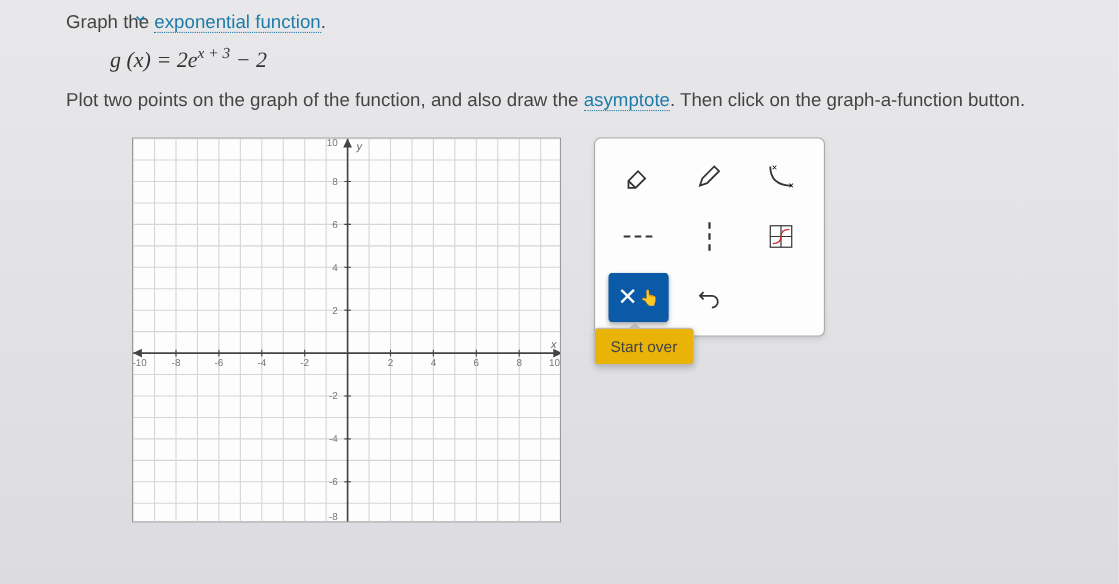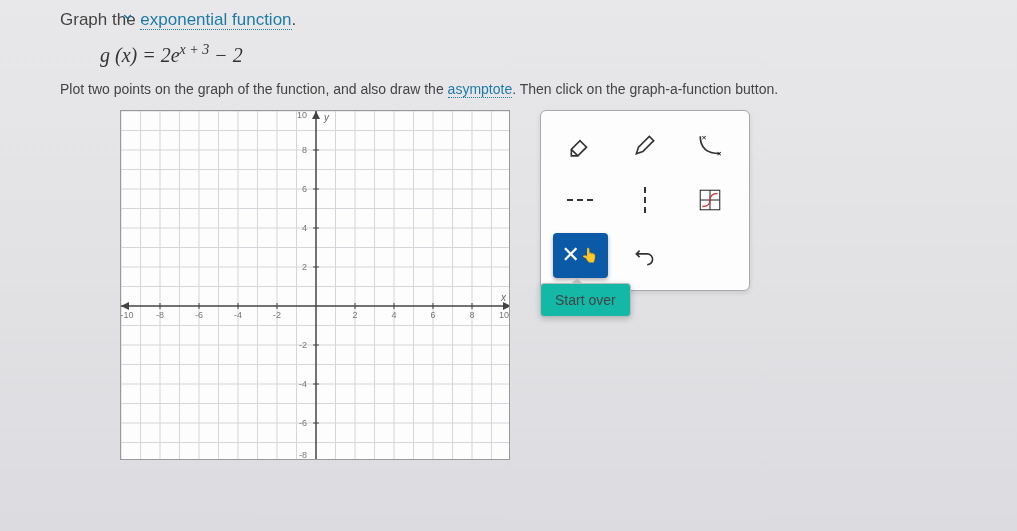--- a/index.html
+++ b/index.html
@@ -31,23 +31,23 @@
     }
     .equation {
       font-family: 'Times New Roman', serif;
       font-size: 20px;
       margin: 0 40px 14px;
       color: #333;
       font-style: italic;
     }
     .equation sup { font-size: 0.7em; font-style: italic;}
     .instruction {
-      font-size: 14px;
+      font-size: 17px;
       color: #444;
-      margin-bottom: 13px;
+      margin-bottom: 24px;
     }
     .workspace {
       display: flex;
       gap: 30px;
       padding-left: 60px;
     }
     .graph-area {
       width: 390px;
       height: 350px;
       background: #fdfdfd;
@@ -82,21 +82,21 @@
     .tool.selected {
       background: #0a5aa8;
       color: white;
       box-shadow: 0 2px 4px rgba(0,0,0,0.3);
     }
     .tool.wide {
       grid-column: span 1;
     }
     .tooltip {
       position: absolute;
-      background: #14b8a6;
+      background: #eab308;
       border: 1px solid #bbb;
       border-radius: 4px;
       padding: 8px 14px;
       font-size: 14px;
       color: #444;
       box-shadow: 0 2px 6px rgba(0,0,0,0.2);
       top: 173px;
       left: 0px;
     }
     .tooltip::before {

